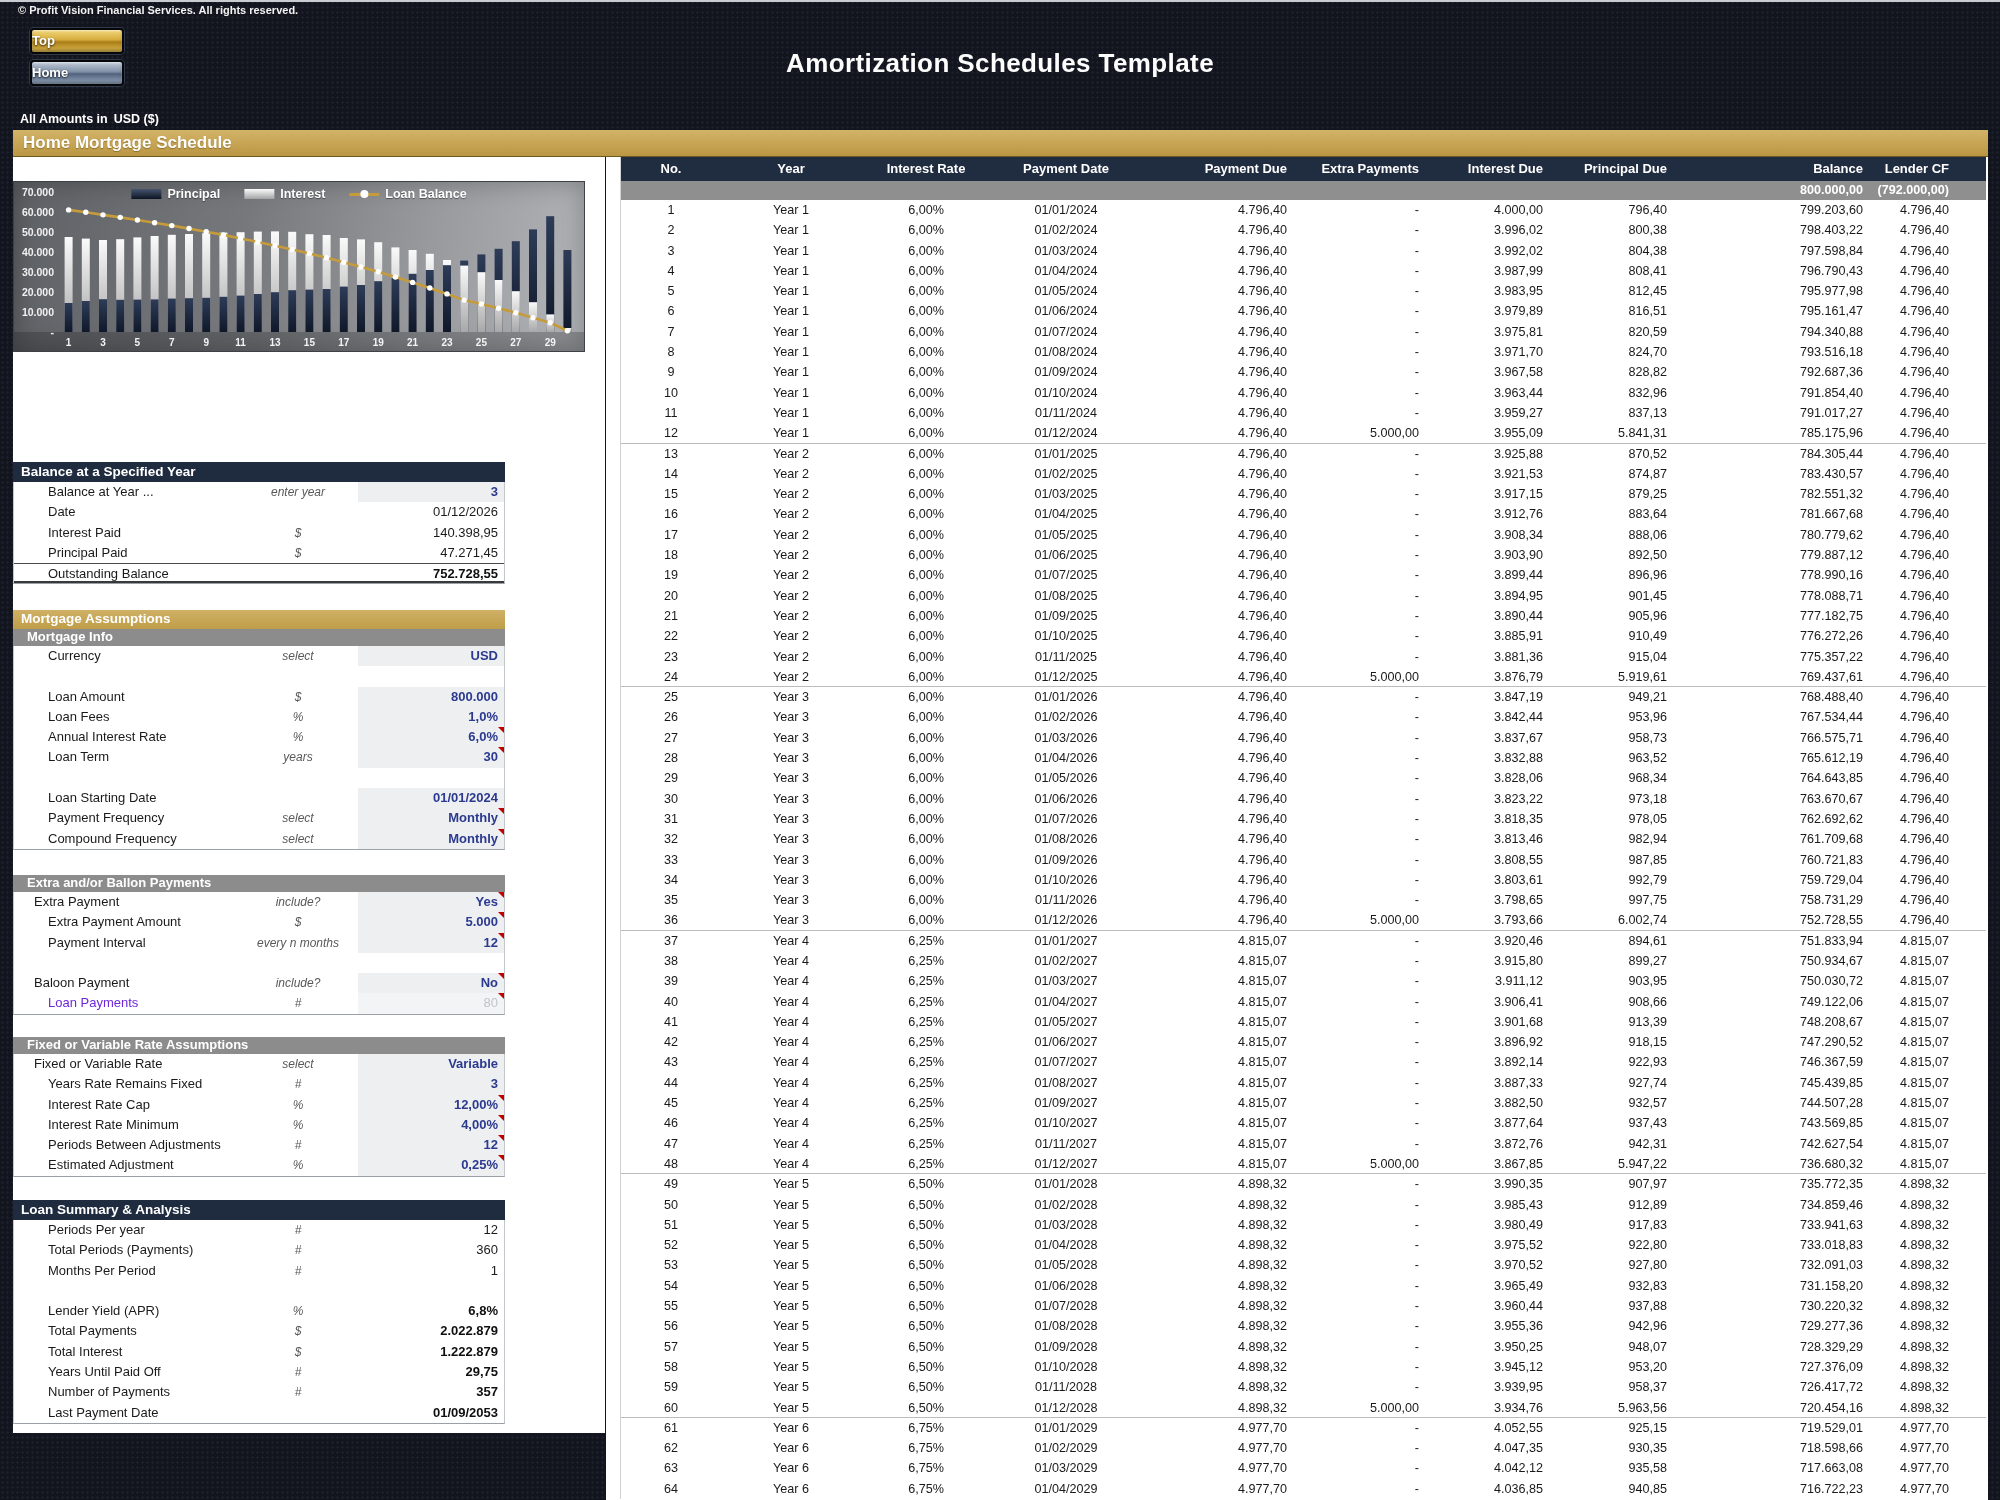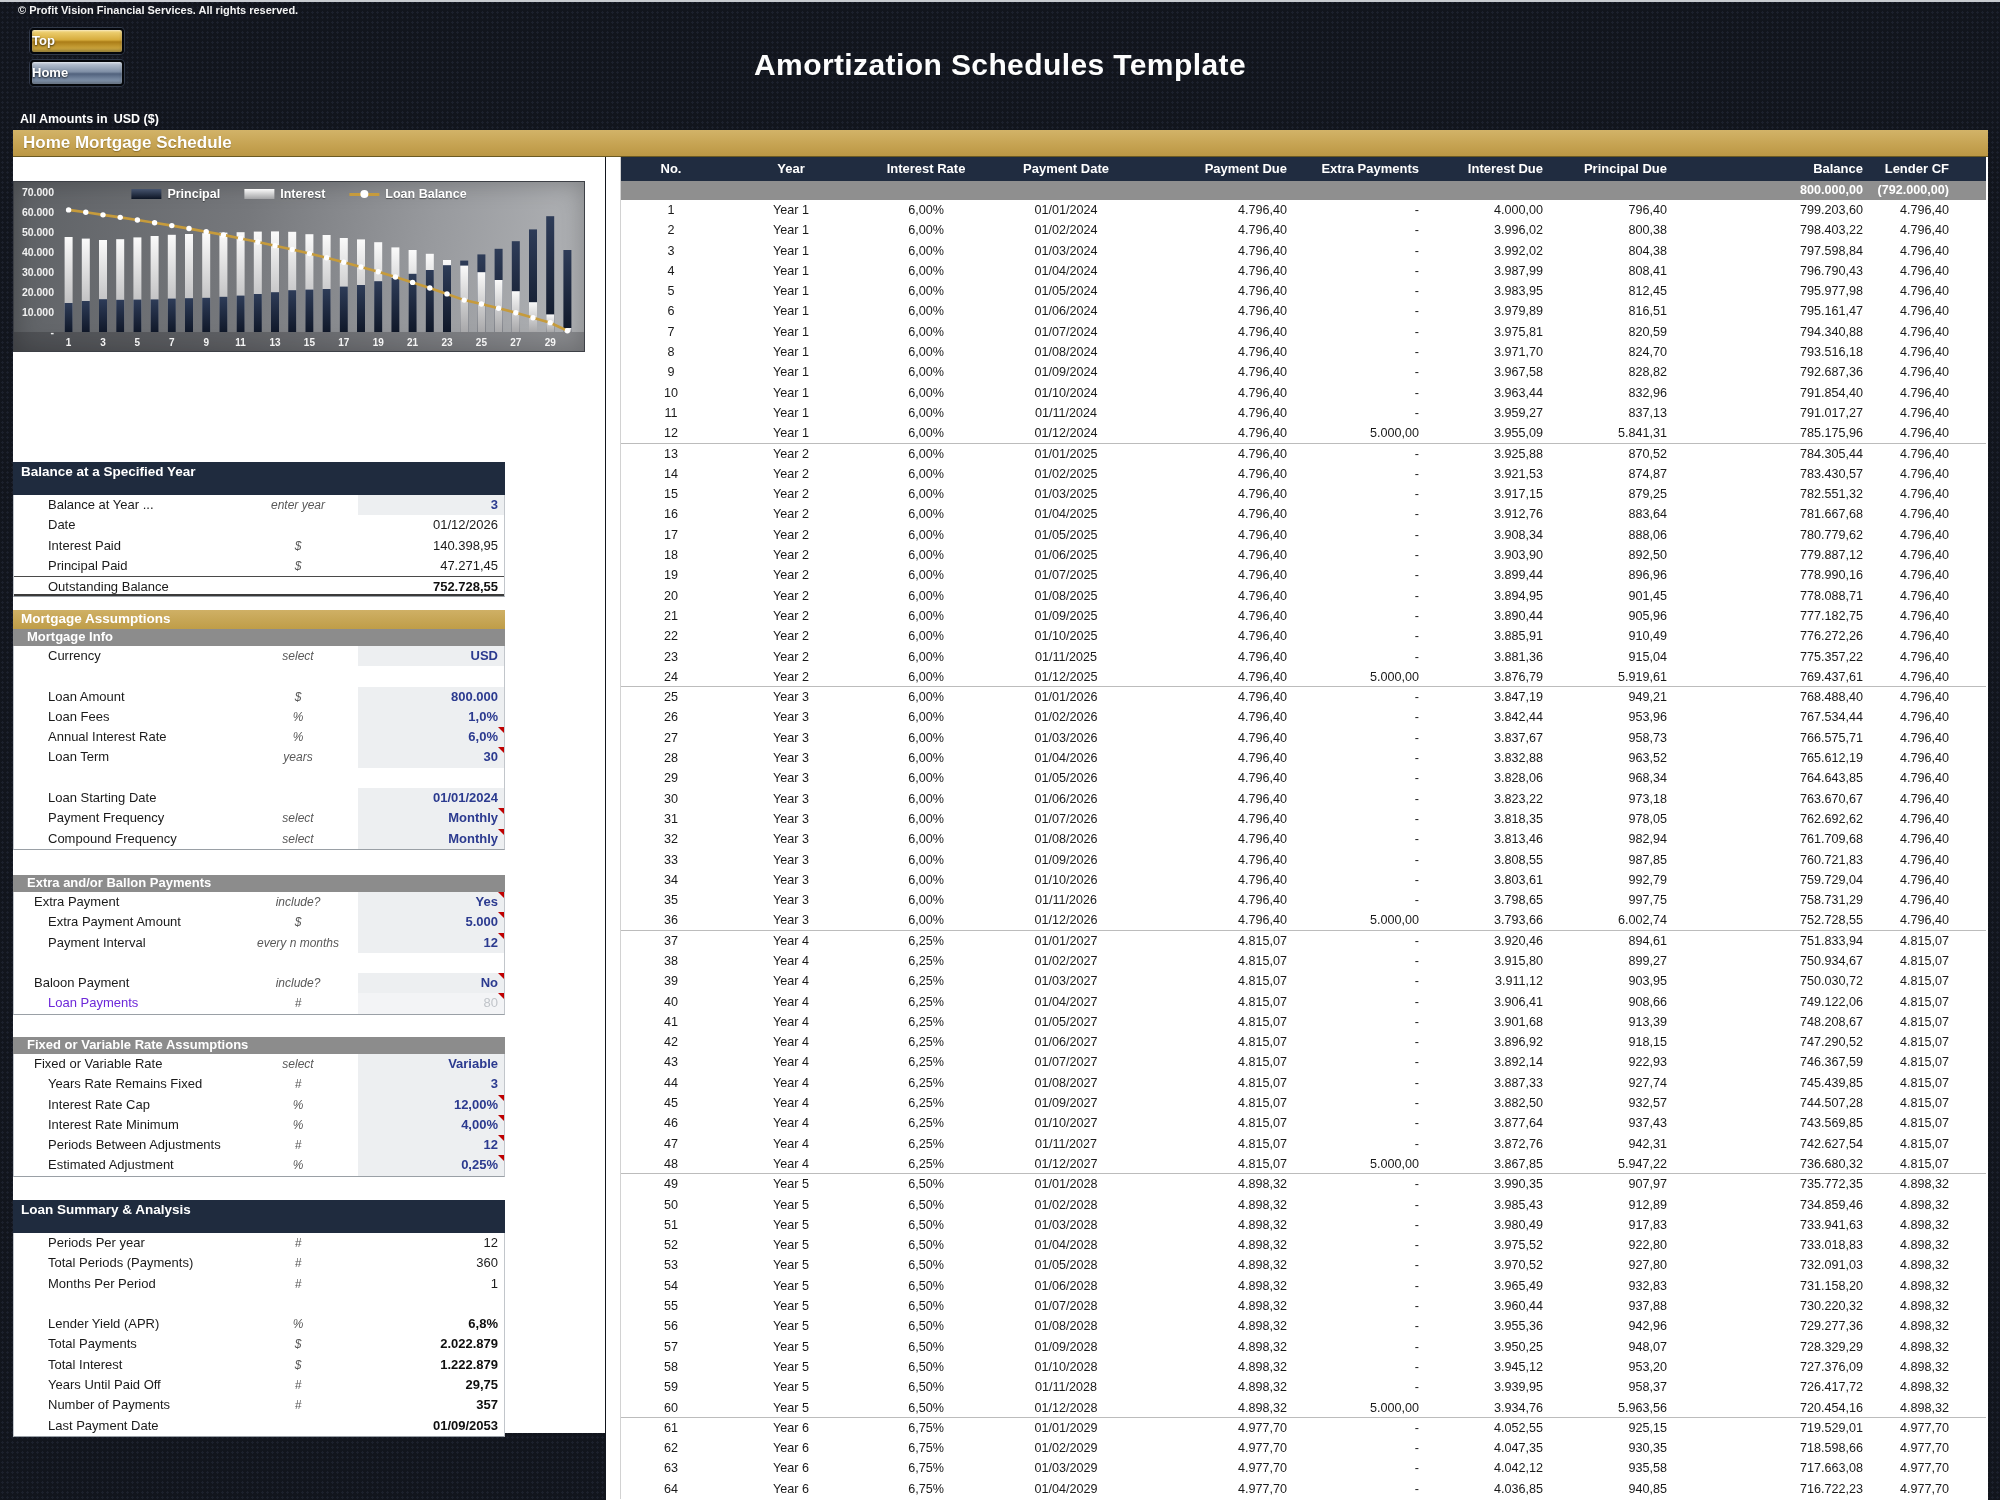--- a/index.html
+++ b/index.html
@@ -10,21 +10,21 @@
     background-size:5px 5px;}
   #topline{position:absolute;left:0;top:0;width:2000px;height:2px;background:#c9ccd1;}
   #copyright{position:absolute;left:18px;top:4px;color:#f2f2f2;font-size:11px;font-weight:600;}
   .btn{position:absolute;left:30px;width:94px;height:26px;border:2px solid #05070b;border-radius:4px;
     box-shadow:0 0 0 1px #323a4a, inset 0 1px 2px rgba(255,255,255,.55), inset 0 -2px 3px rgba(0,0,0,.35);
     color:#fff;font-weight:700;font-size:13px;text-align:left;line-height:21px;cursor:pointer;
     text-shadow:0 1px 2px rgba(0,0,0,.75);}
   #btn-top{top:28px;background:linear-gradient(180deg,#f2d77c 0%,#d6ab3b 45%,#ab7d17 54%,#ddba50 100%);}
   #btn-home{top:60px;background:linear-gradient(180deg,#c2ccda 0%,#7e8ea5 45%,#51627d 54%,#97a9c0 100%);}
   #app-title{position:absolute;left:50%;top:48px;transform:translateX(-50%);color:#fdfdfd;
-    font-size:30px;font-weight:600;letter-spacing:.4px;}
+    font-size:26px;font-weight:600;letter-spacing:.4px;}
   #amounts{position:absolute;left:20px;top:112px;color:#fff;font-size:12.5px;font-weight:700;}
   #amounts span{margin-right:6px;}
   #gold-band{position:absolute;left:13px;top:130px;width:1975px;height:27px;
     background:linear-gradient(180deg,#d2b368 0%,#c5a251 60%,#bb9744 100%);
     border-bottom:1px solid #6b5a23;}
   #banner-title{color:#fff;font-size:17px;font-weight:700;line-height:26px;padding-left:10px;
     text-shadow:0 1px 1px rgba(90,70,10,.5);}
 
   
   #left-sheet{position:absolute;left:13px;top:157px;width:592px;height:1276px;background:#fff;}
@@ -33,21 +33,21 @@
     border:1px solid #3d4046;box-shadow:inset 0 0 26px rgba(0,0,0,.28);}
   #chart-legend{position:absolute;top:5px;left:50%;transform:translateX(-50%);display:flex;gap:24px;
     align-items:center;color:#fff;font-weight:700;font-size:12.5px;text-shadow:0 1px 1px rgba(0,0,0,.45);white-space:nowrap;}
   .leg-item{display:flex;align-items:center;gap:6px;}
   .sw-principal{width:30px;height:10px;background:linear-gradient(180deg,#46546e,#0d1524);}
   .sw-interest{width:30px;height:10px;background:linear-gradient(180deg,#fbfbfb,#a2a3a5);}
   .sw-balance{width:30px;height:3px;background:#c69b3c;position:relative;}
   .sw-balance::after{content:'';position:absolute;left:11px;top:-3px;width:8px;height:8px;border-radius:50%;background:#fff;}
 
   .section{position:absolute;left:0;width:492px;}
-  .sec-hdr{height:33px;line-height:19px;color:#fff;font-weight:700;font-size:13.5px;padding-left:8px;}
+  .sec-hdr{height:20px;line-height:19px;color:#fff;font-weight:700;font-size:13.5px;padding-left:8px;}
   .navy{background:#1f2b3e;}
   .goldh{background:linear-gradient(180deg,#cfb065,#bf9d48);height:19px;line-height:18px;}
   .grayh{background:#8c8c8c;height:17px;line-height:16px;padding-left:14px;font-size:13px;}
   .sec-body{background:#fff;border-left:1px solid #c2c6cb;border-right:1px solid #c2c6cb;border-bottom:1px solid #9aa0a6;}
   .srow{display:flex;height:20.3px;line-height:20.3px;font-size:13px;}
   .sgap{height:20.3px;}
   .srow.total{font-weight:700;border-top:1px solid #4a4a4a;border-bottom:2px solid #3a3a3a;}
   .lbl{flex:1;padding-left:20px;color:#1a1a1a;white-space:nowrap;overflow:hidden;}
   .lbl.ind{padding-left:34px;}
   .lbl.b{font-weight:400;}

